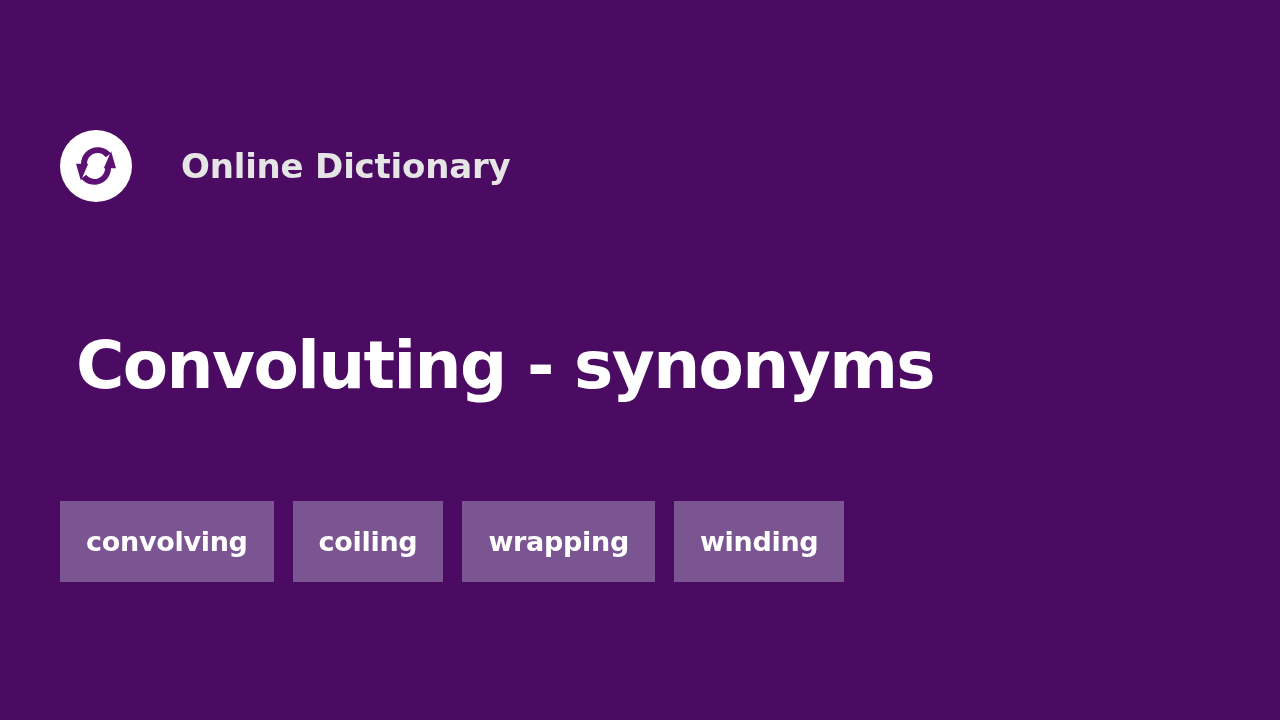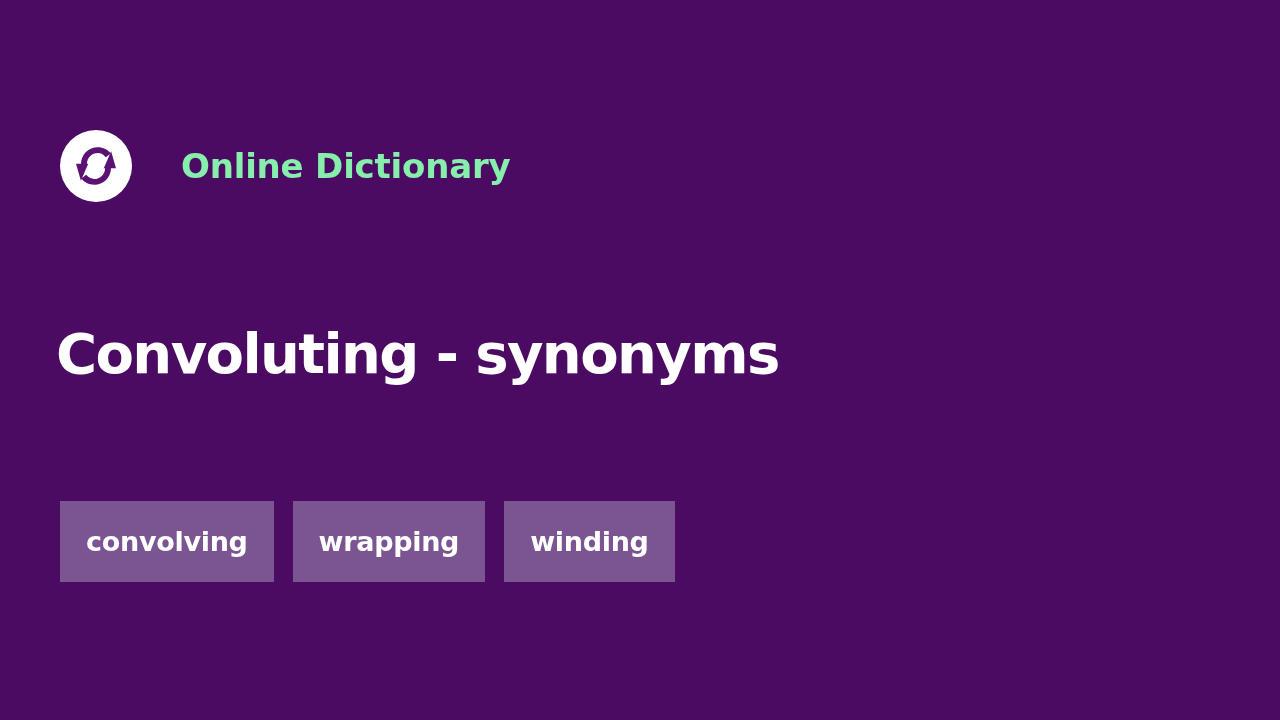--- a/index.html
+++ b/index.html
@@ -45,35 +45,35 @@
   }
 
   .brand-logo svg {
     display: block;
     width: 52px;
     height: 52px;
   }
 
   .brand-name {
     margin-left: 49px;
-    color: #86efac;
+    color: #e5e5e5;
     font-size: 34px;
     font-weight: bold;
     letter-spacing: -0.2px;
     line-height: 1;
     white-space: nowrap;
   }
 
   
   .page-title {
     position: absolute;
-    left: 56px;
+    left: 76px;
     top: 286px;
     color: #ffffff;
-    font-size: 56px;
+    font-size: 66px;
     font-weight: bold;
     line-height: 1.08;
     letter-spacing: -1.6px;
     white-space: nowrap;
   }
 
   
   .tag-row {
     position: absolute;
     left: 60px;
@@ -134,17 +134,18 @@
         </g>
       </svg>
     </div>
     <div class="brand-name">Online Dictionary</div>
   </div>
 
   <h1 class="page-title">Convoluting - synonyms</h1>
 
   <div class="tag-row">
     <a class="tag">convolving</a>
+    <a class="tag">coiling</a>
     <a class="tag">wrapping</a>
     <a class="tag">winding</a>
   </div>
 
 </div>
 
 </body></html>

